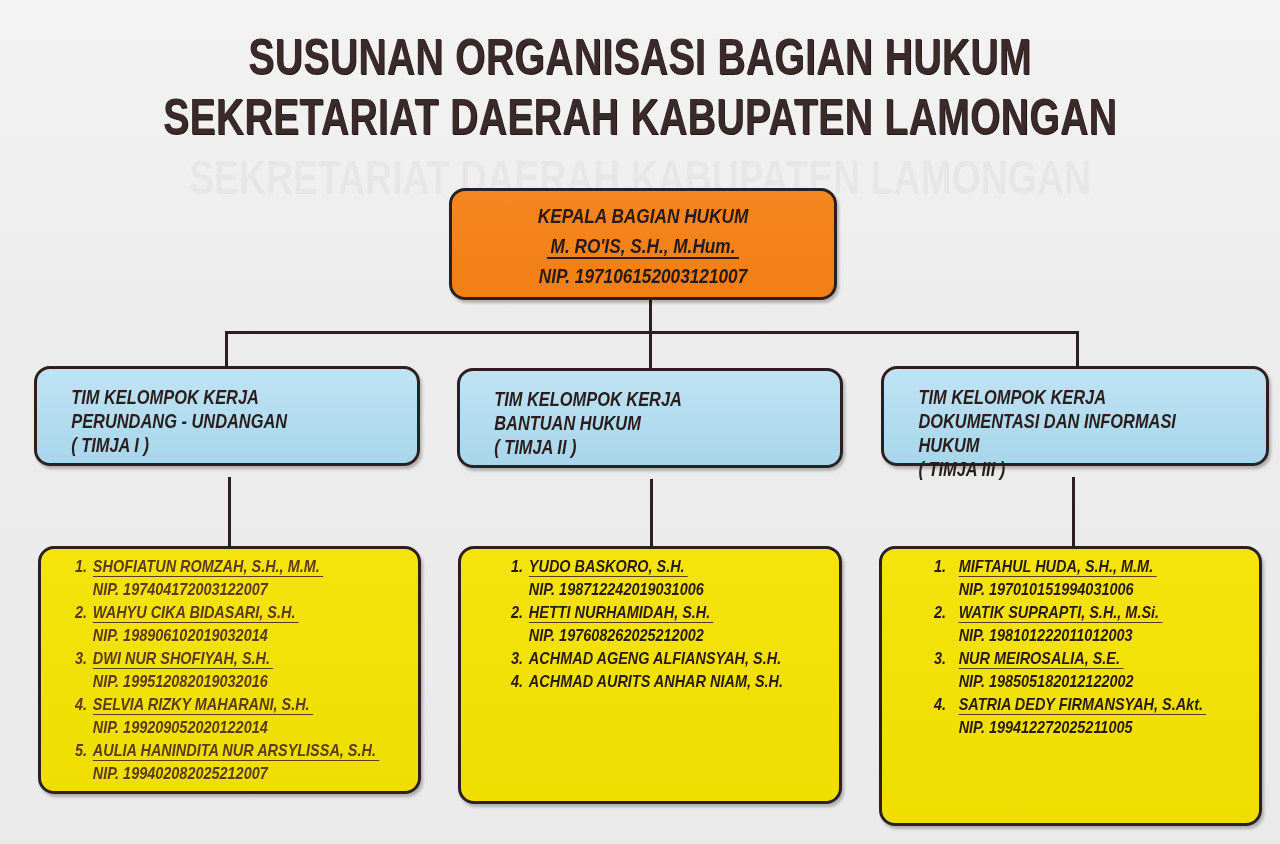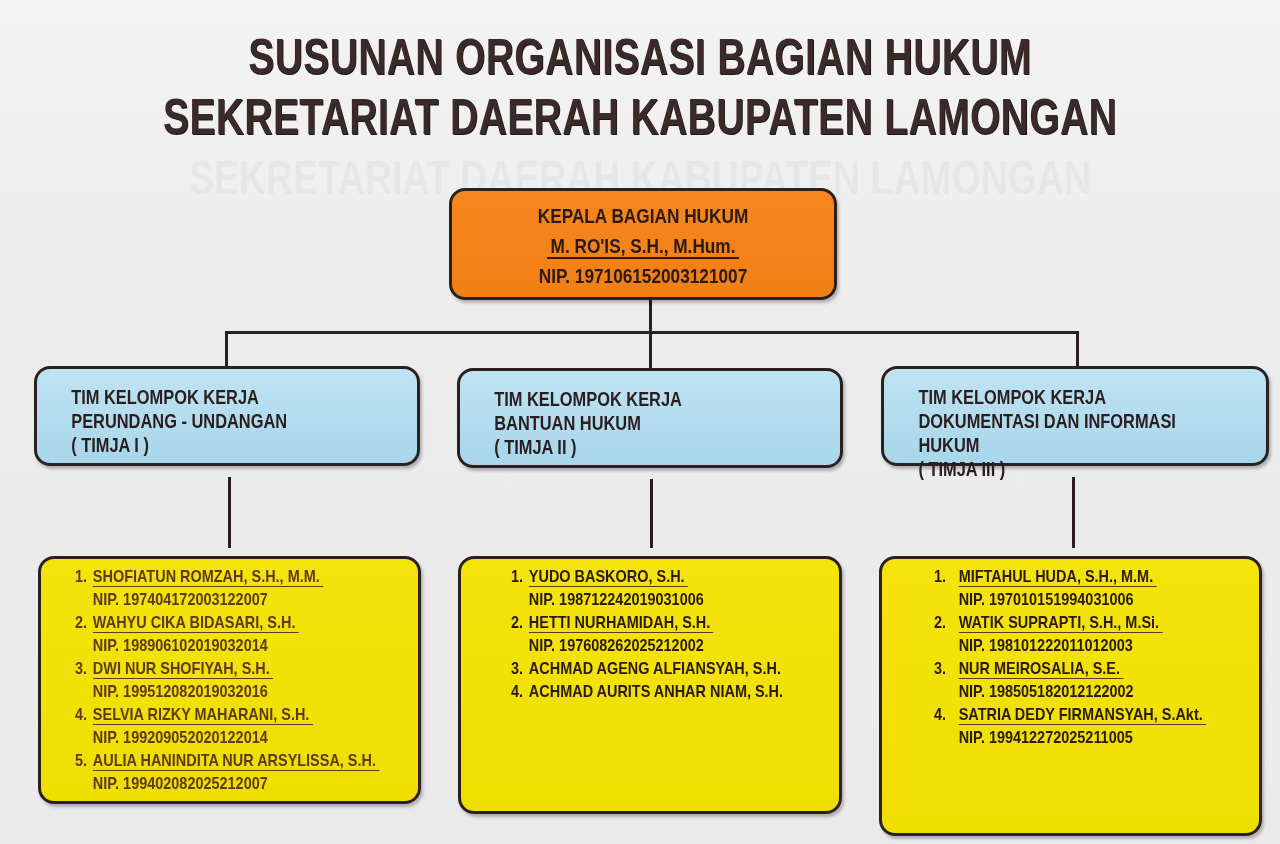--- a/index.html
+++ b/index.html
@@ -20,20 +20,21 @@
     .title-2 { top: 88px; font-size: 50px; }
     .title-ghost {
       position: absolute; left: 0; width: 1280px; text-align: center; top: 150px;
       font-size: 48px; font-weight: 700; color: rgba(0,0,0,0.035);
       transform: scaleX(0.78); transform-origin: center;
     }
     .box {
       position: absolute; box-sizing: border-box;
       border: 3px solid #2b1f1f; border-radius: 16px;
       box-shadow: 2px 3px 3px rgba(0,0,0,0.25);
+      font-style: italic;
     }
     .head-box {
       left: 449px; top: 188px; width: 388px; height: 112px;
       background: linear-gradient(180deg, #f6861f 0%, #f07f14 100%);
       text-align: center;
     }
     .head-box .line {
       font-weight: 700; font-size: 21px; color: #2a1a16;
       transform: scaleX(0.82); transform-origin: center;
       line-height: 30px;
@@ -50,21 +51,20 @@
       transform: scaleX(0.82); transform-origin: center;
       line-height: 24px;
     }
     .team-box .line:first-child { margin-top: 16px; }
     .team-1 { left: 34px; width: 386px; }
     .team-2 { left: 457px; width: 386px; top: 368px; }
     .team-3 { left: 881px; width: 388px; }
     .member-box {
       top: 546px; height: 248px;
       background: linear-gradient(180deg, #f4e40c 0%, #efde00 100%);
-      margin-top: 10px;
     }
     .member-1 { left: 38px; width: 383px; }
     .member-2 { left: 458px; width: 384px; top: 546px; height: 258px; }
     .member-3 { left: 879px; width: 383px; height: 280px; }
     .member-list { position: absolute; left: 0; top: 6px; width: 100%; }
     .member {
       position: relative; font-weight: 700; font-size: 17px;
       transform: scaleX(0.85); transform-origin: left center;
     }
     .member .row { height: 23px; line-height: 23px; white-space: nowrap; }

